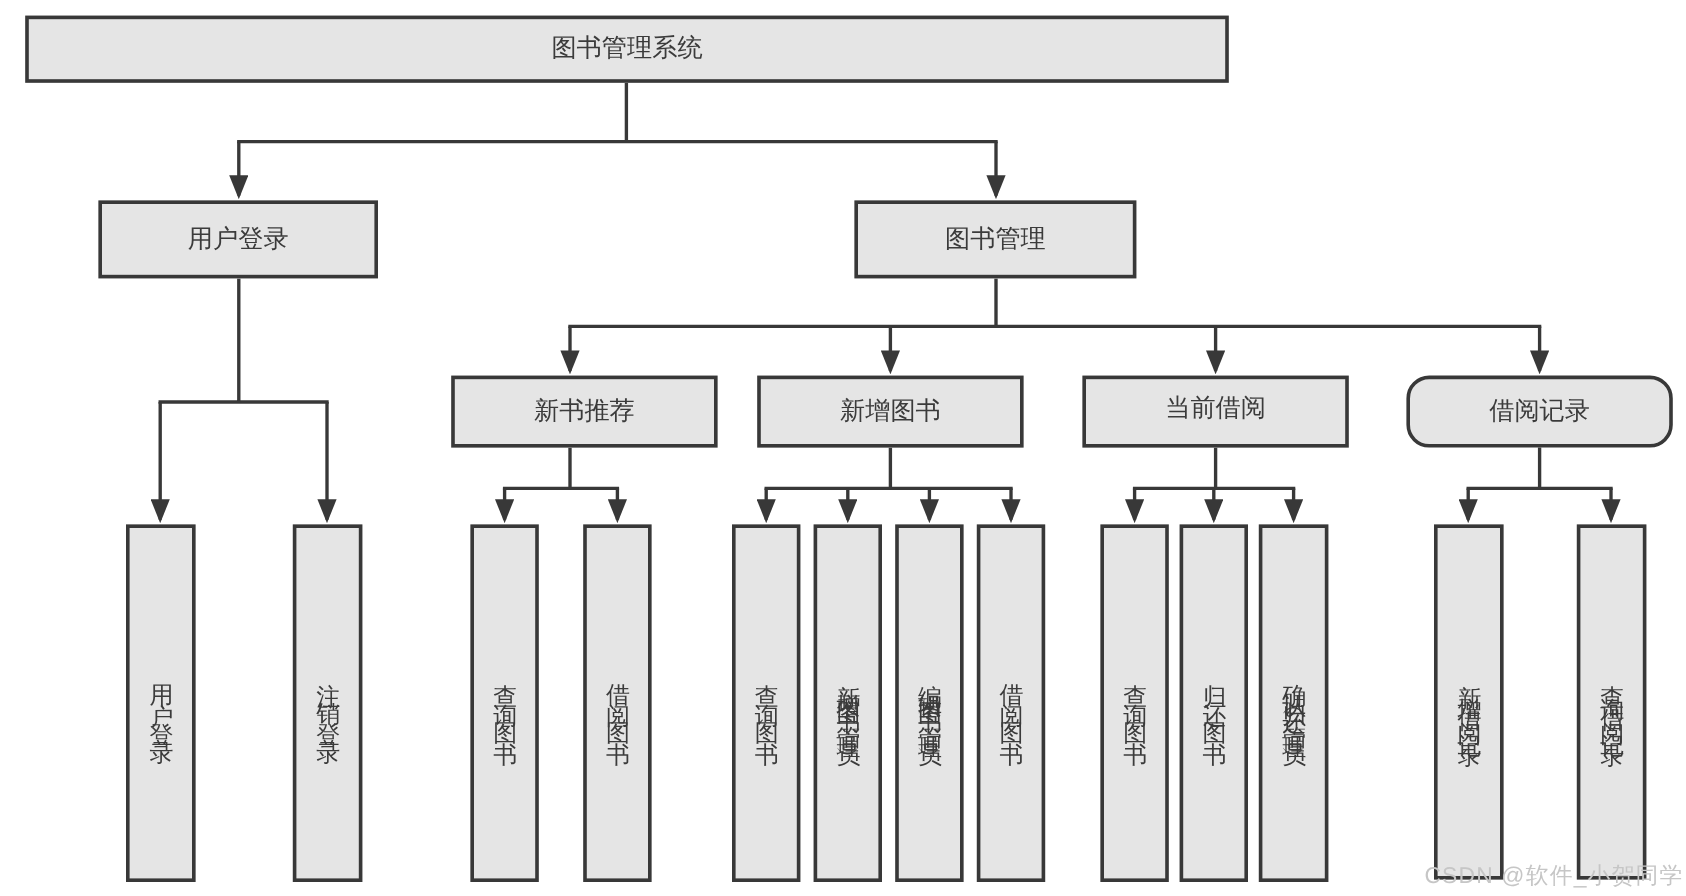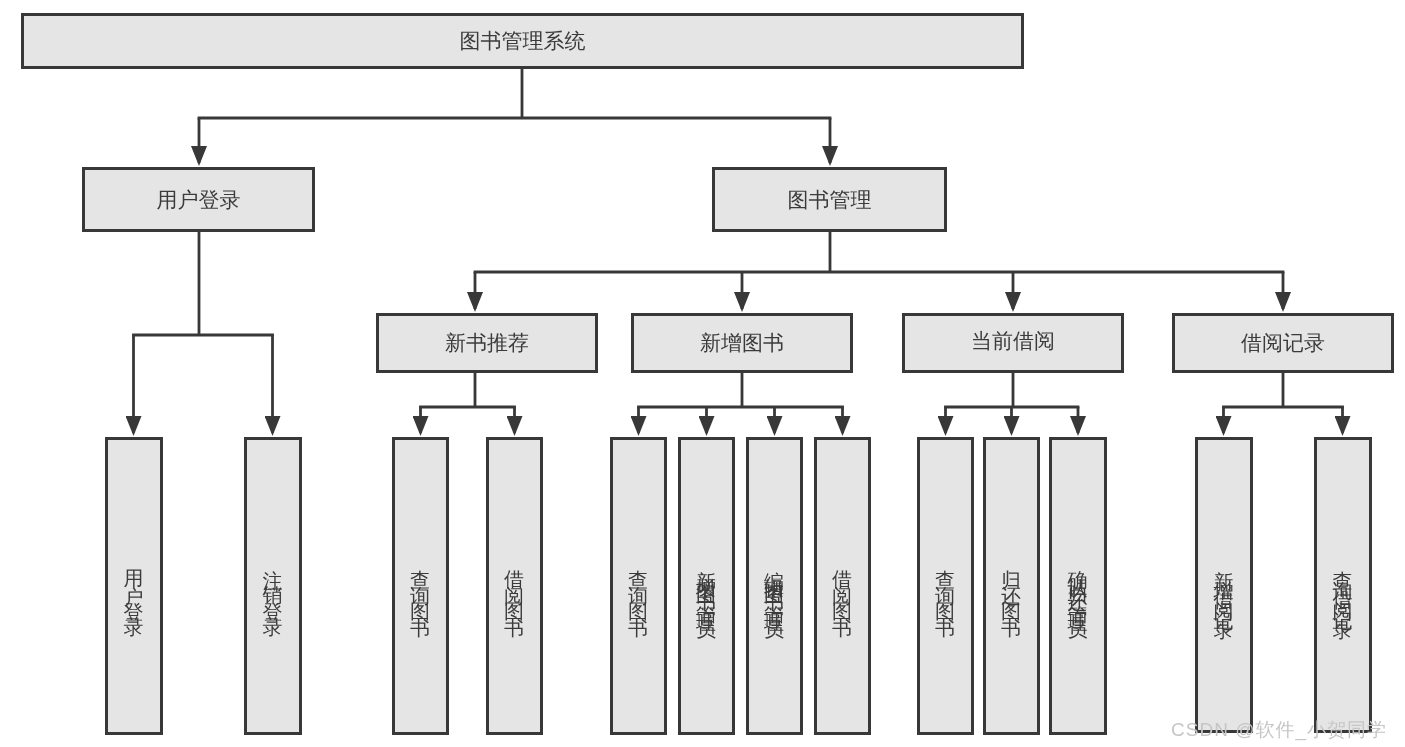--- a/index.html
+++ b/index.html
@@ -32,21 +32,21 @@
   }
   .vnode{
     writing-mode:vertical-rl;
     text-orientation:mixed;
     font-size:20px;
   }
   .ls-wide{letter-spacing:16px;}
   .ls-mid{letter-spacing:10px;}
   .ls-tight{letter-spacing:7px;}
   .watermark{
-    position:absolute;right:18px;bottom:4px;
+    position:absolute;right:2px;bottom:4px;
     color:var(--wm);
     font-size:19px;
     letter-spacing:1px;
     white-space:nowrap;
   }
 </style>
 </head>
 <body>
 
 <div class="canvas">
@@ -96,21 +96,21 @@
   </svg>
 
   <div class="node" style="left:21px;top:13px;width:1003px;height:56px;">图书管理系统</div>
 
   <div class="node" style="left:82px;top:167px;width:233px;height:65px;">用户登录</div>
   <div class="node" style="left:712px;top:167px;width:235px;height:65px;text-align:center;">图书管理</div>
 
   <div class="node" style="left:376px;top:313px;width:222px;height:60px;">新书推荐</div>
   <div class="node" style="left:631px;top:313px;width:222px;height:60px;">新增图书</div>
   <div class="node" style="left:902px;top:313px;width:222px;height:60px;font-family:Liberation Mono, monospace;">当前借阅</div>
-  <div class="node" style="left:1172px;top:313px;width:222px;height:60px;">借阅记录</div>
+  <div class="node" style="left:1172px;top:313px;width:222px;height:60px;border-radius:19px;">借阅记录</div>
 
   <div class="node vnode ls-wide" style="left:105px;top:437px;width:58px;height:298px;">用户登录</div>
   <div class="node vnode ls-wide" style="left:244px;top:437px;width:58px;height:298px;">注销登录</div>
 
   <div class="node vnode ls-wide" style="left:392px;top:437px;width:57px;height:298px;">查询图书</div>
   <div class="node vnode ls-wide" style="left:486px;top:437px;width:57px;height:298px;">借阅图书</div>
 
   <div class="node vnode ls-wide" style="left:610px;top:437px;width:57px;height:298px;">查询图书</div>
   <div class="node vnode ls-tight" style="left:678px;top:437px;width:57px;height:298px;">新增图书（管理员）</div>
   <div class="node vnode ls-tight" style="left:746px;top:437px;width:57px;height:298px;">编辑图书（管理员）</div>

